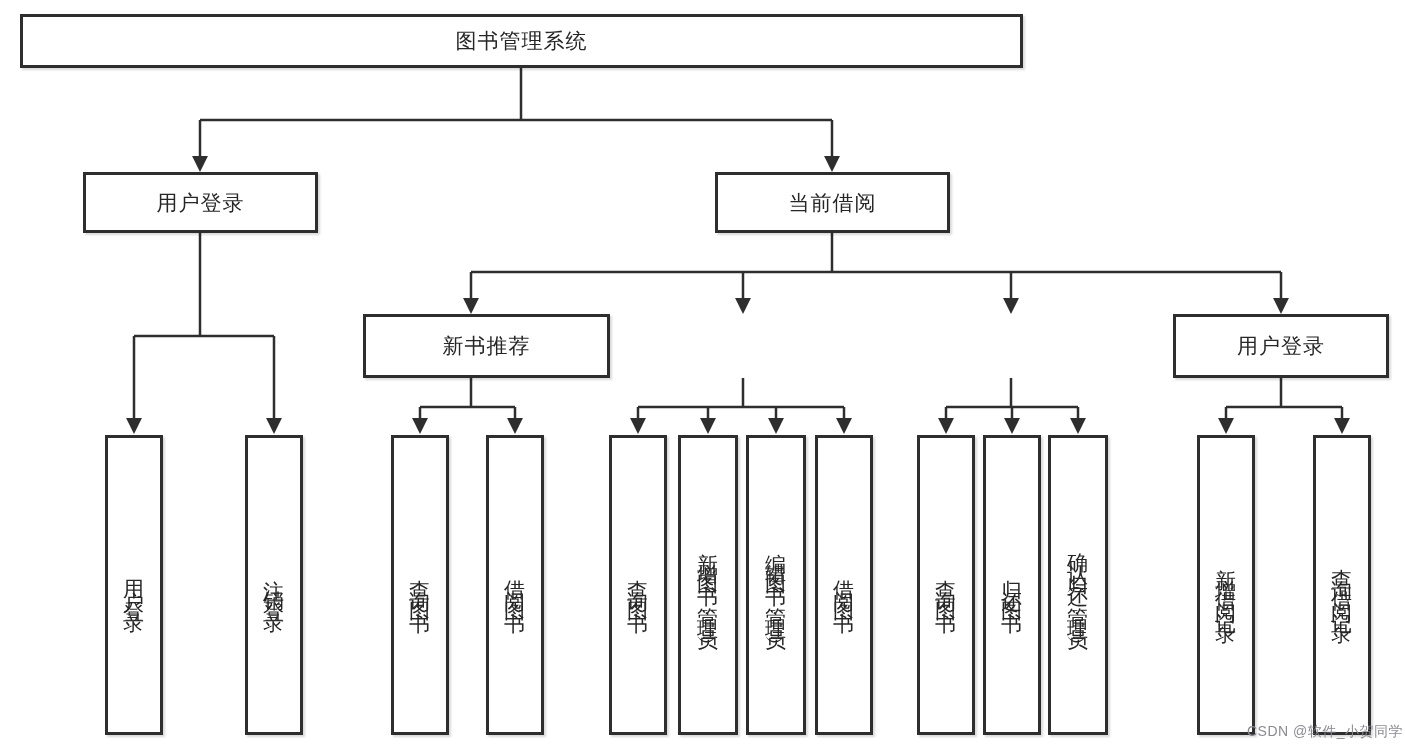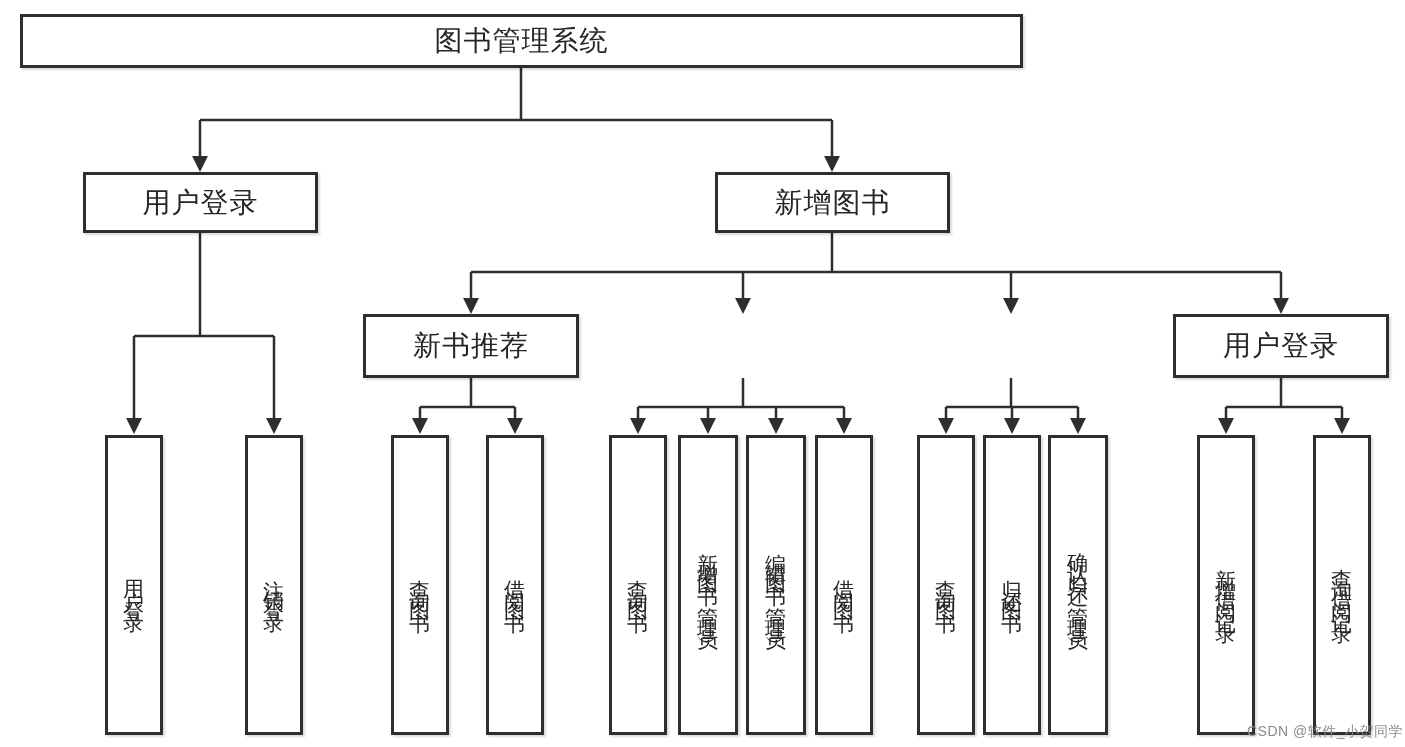--- a/index.html
+++ b/index.html
@@ -13,21 +13,21 @@
   .lines{position:absolute;left:0;top:0;width:1405px;height:747px;}
   .node{
     position:absolute;
     box-sizing:border-box;
     border:3px solid #2e2e2e;
     background:#ffffff;
     color:#262626;
     display:flex;align-items:center;justify-content:center;
     box-shadow:2px 2px 2px rgba(0,0,0,0.15);
   }
-  .node.h{font-size:28px;letter-spacing:1px;}
+  .node.h{font-size:21px;letter-spacing:1px;}
   .node.v{
     font-size:21px;
     writing-mode:vertical-rl;
     text-orientation:mixed;
     letter-spacing:11px;
     line-height:1;
   }
   .watermark{
     position:absolute;
     right:2px;bottom:6px;
@@ -81,23 +81,23 @@
 
       <path d="M1281,378 V407 M1226,407 H1342"></path>
       <path d="M1226,407 V429" marker-end="url(#arrow)"></path>
       <path d="M1342,407 V429" marker-end="url(#arrow)"></path>
     </g>
   </svg>
 
   <div class="node h" style="left:20px;top:14px;width:1003px;height:54px">图书管理系统</div>
 
   <div class="node h" style="left:83px;top:172px;width:235px;height:61px">用户登录</div>
-  <div class="node h" style="left:715px;top:172px;width:235px;height:61px">新增图书</div>
+  <div class="node h" style="left:715px;top:172px;width:235px;height:61px">当前借阅</div>
 
-  <div class="node h" style="left:363px;top:314px;width:216px;height:64px">新书推荐</div>
+  <div class="node h" style="left:363px;top:314px;width:247px;height:64px">新书推荐</div>
   <div class="node h" style="left:1173px;top:314px;width:216px;height:64px">用户登录</div>
 
   <div class="node v" style="left:105px;top:435px;width:58px;height:300px">用户登录</div>
   <div class="node v" style="left:245px;top:435px;width:58px;height:300px">注销登录</div>
 
   <div class="node v" style="left:391px;top:435px;width:58px;height:300px">查询图书</div>
   <div class="node v" style="left:486px;top:435px;width:58px;height:300px">借阅图书</div>
 
   <div class="node v" style="left:609px;top:435px;width:58px;height:300px">查询图书</div>
   <div class="node v" style="left:678px;top:435px;width:60px;height:300px">新增图书（管理员）</div>

